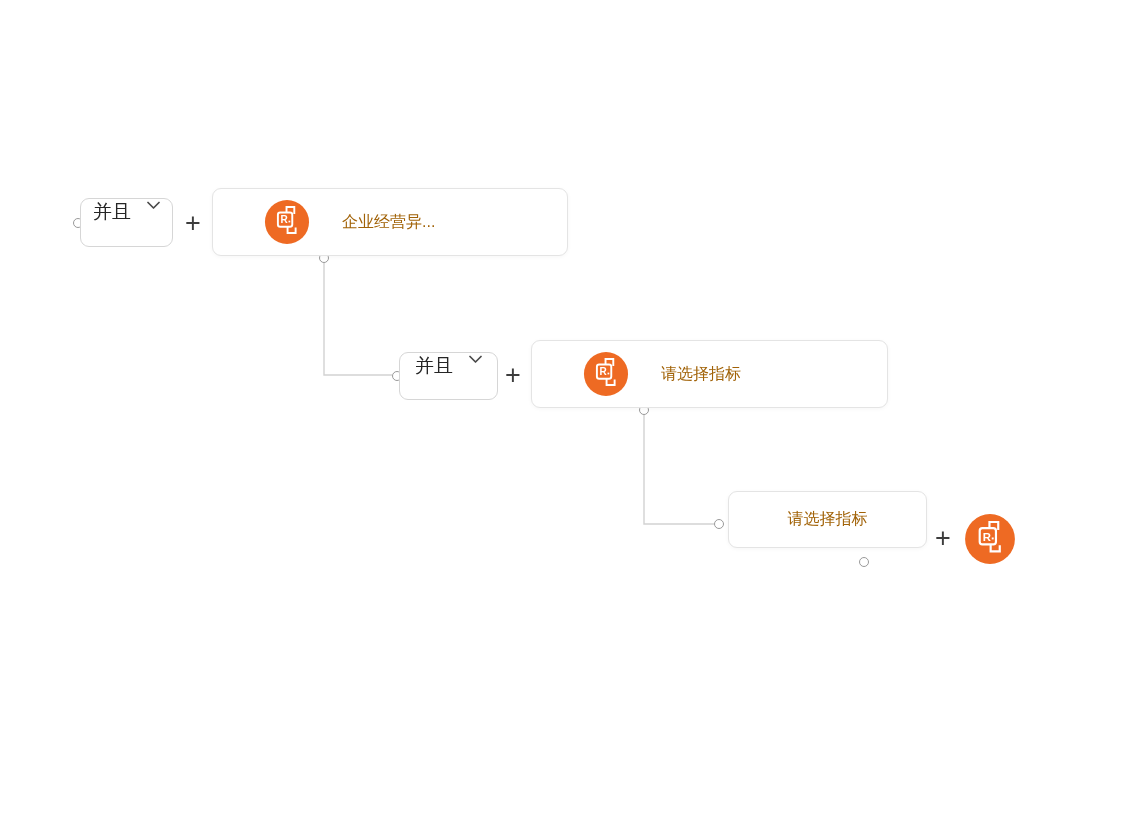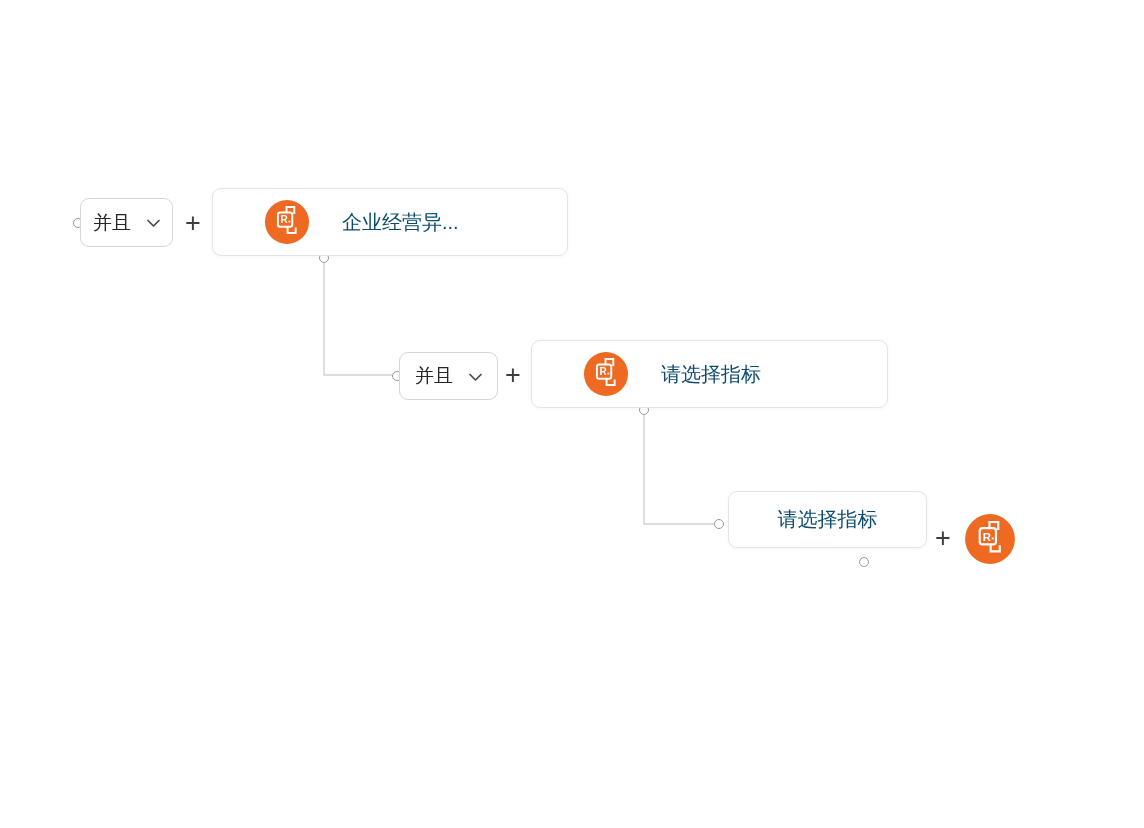--- a/index.html
+++ b/index.html
@@ -26,21 +26,21 @@
     box-sizing: border-box;
     border: 1.5px solid #9a9a9a;
     background: #ffffff;
     border-radius: 50%;
     transform: translate(-50%, -50%);
   }
   .pill {
     position: absolute;
     box-sizing: border-box;
     display: flex;
-    align-items: center;
+    align-items: flex-start;
     justify-content: center;
     gap: 16px;
     background: #ffffff;
     border: 1px solid #d6d6d6;
     border-radius: 9px;
     font-size: 19px;
     color: #262626;
     cursor: pointer;
   }
   .pill-1 { left: 80px;  top: 198px; width: 93px; height: 49px; }
@@ -77,22 +77,22 @@
   .card-2 { left: 531px; top: 340px; width: 357px; height: 68px; }
   .card-3 { left: 728px; top: 491px; width: 199px; height: 57px; justify-content: center; }
   .node-icon {
     width: 46px; height: 46px;
     margin-left: 51px;
     flex: 0 0 auto;
   }
   .node-icon svg { display: block; width: 46px; height: 46px; }
   .card-text {
     margin-left: 32px;
-    font-size: 20px;
-    color: #0c4a6e;
+    font-size: 16px;
+    color: #a16207;
     white-space: nowrap;
   }
   .card-3 .card-text { margin-left: 0; }
   .icon-btn {
     position: absolute;
     left: 964px; top: 513px;
     width: 52px; height: 52px;
     padding: 0;
     background: none;
     border: none;

